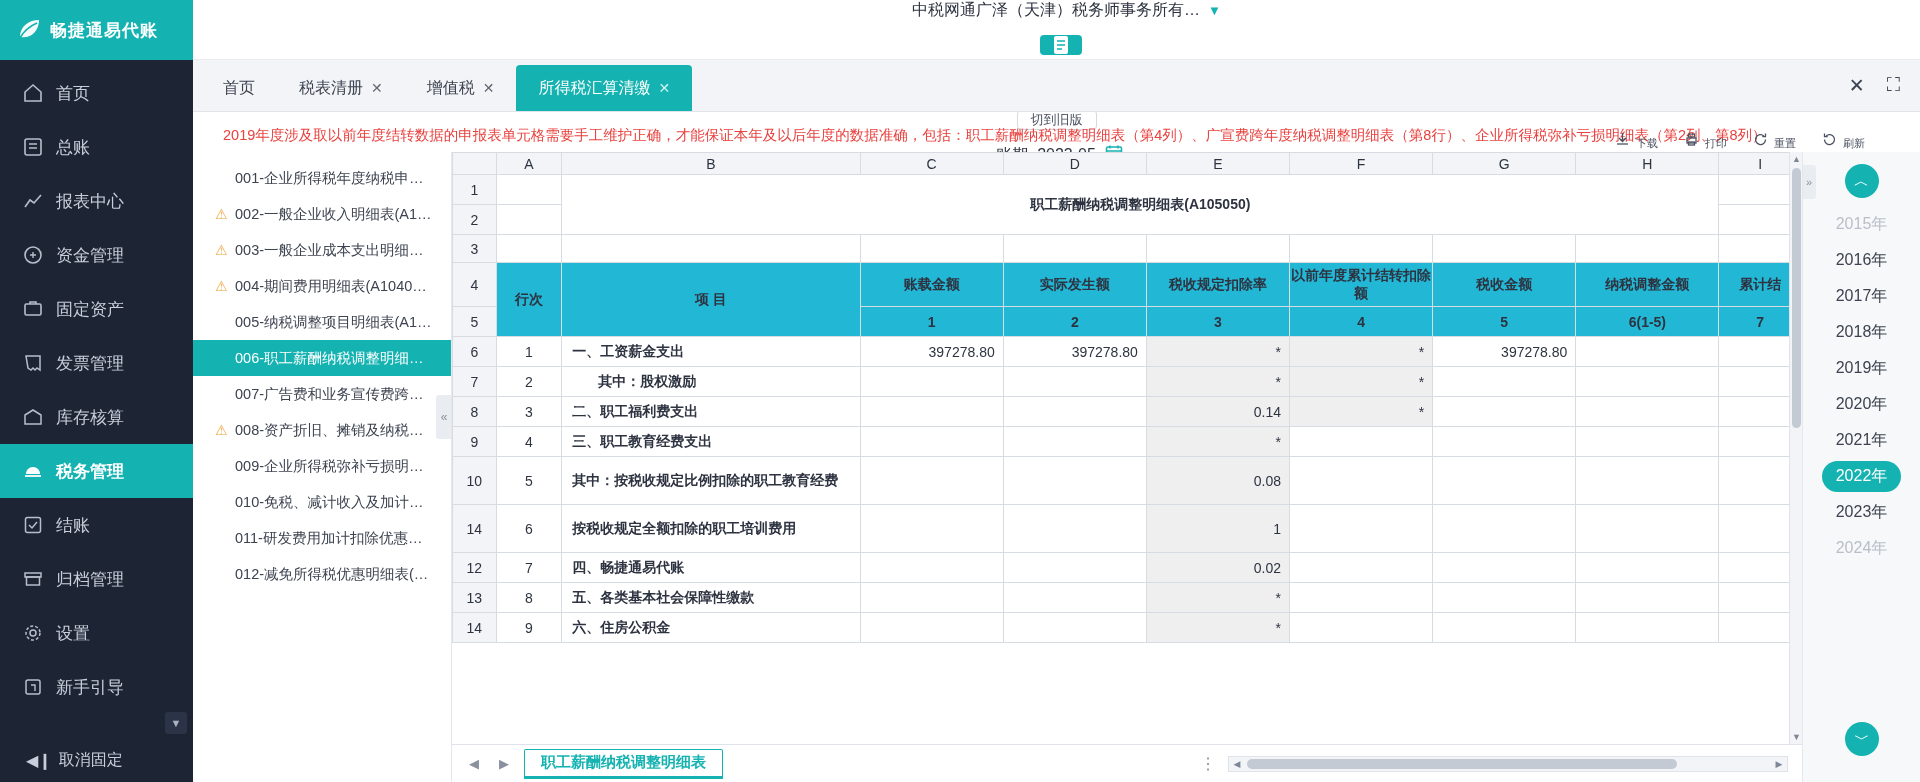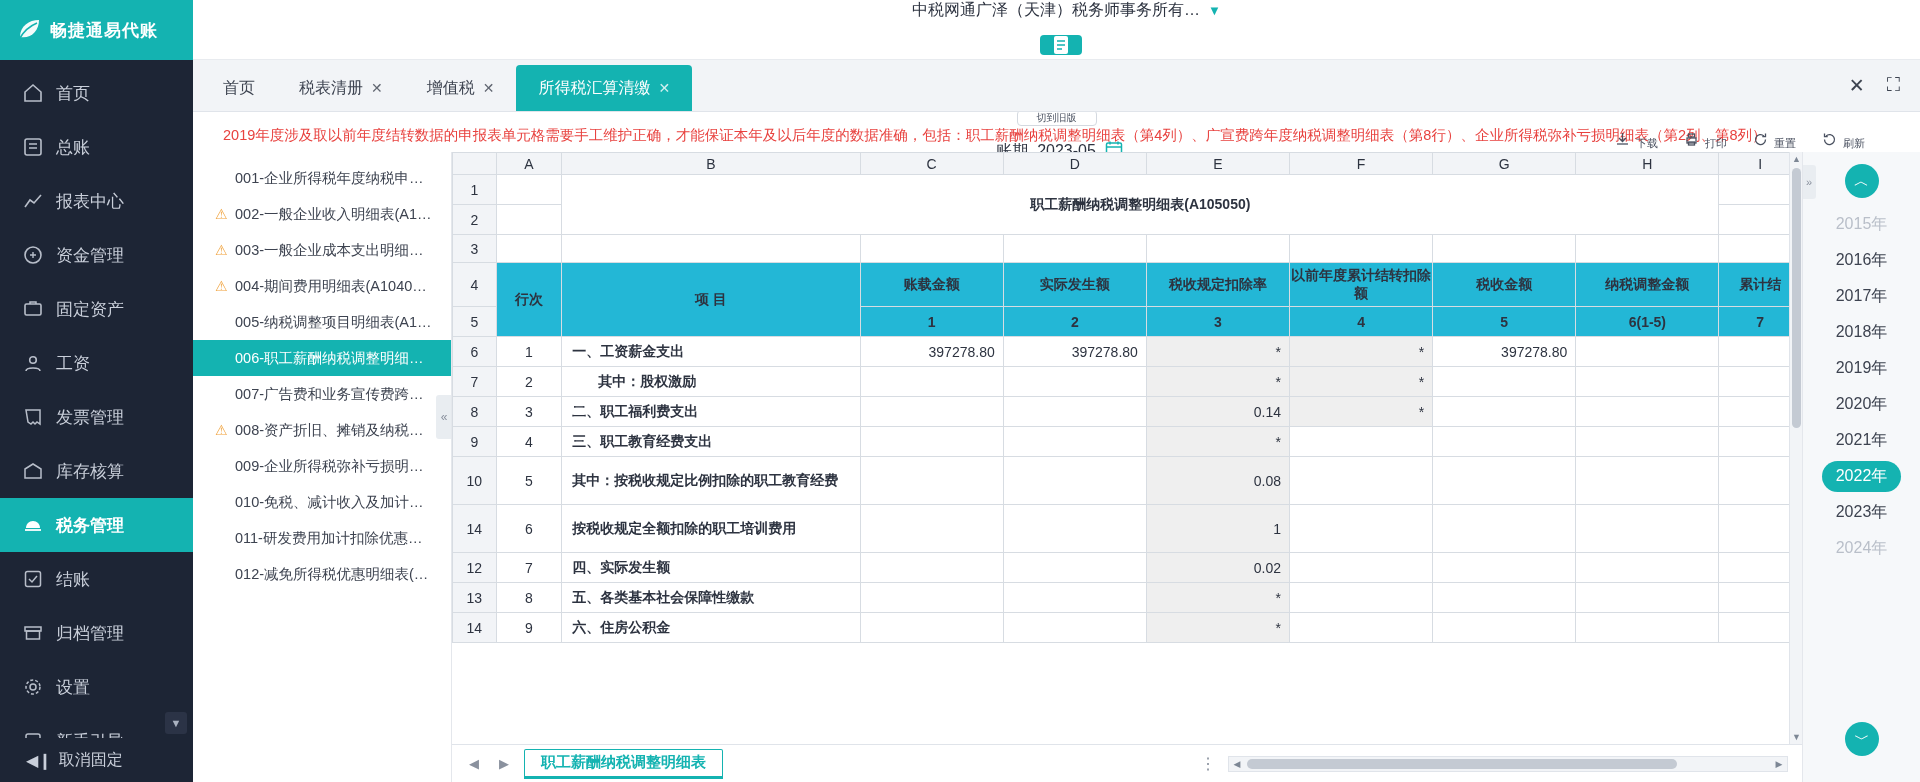--- a/index.html
+++ b/index.html
@@ -59,21 +59,21 @@
     margin-left: 8px;
   }
   .btn-primary {
     background: #14b3b1; color: #fff; border-radius: 4px; height: 36px;
     min-width: 102px; display: flex; align-items: center; justify-content: center;
     font-size: 20px; cursor: pointer;
   }
   .btn-ghost {
     background: #fff; color: #4a5160; border: 1px solid #d4d9e0; border-radius: 4px;
     height: 36px; min-width: 80px; display: flex; align-items: center;
-    justify-content: center; font-size: 10px; cursor: pointer;
+    justify-content: center; font-size: 13px; cursor: pointer;
   }
   .period { display: flex; align-items: center; gap: 9px; font-size: 16px; color: #2d3340; margin-left: 6px;}
   .period .label { color: #2d3340; }
   .period .val { color: #2d3340; }
   .period .cal { color: #14b3b1; }
   .spacer { flex: 1; }
   .top-right { display: flex; align-items: center; gap: 22px; font-size: 16px; color: #2d3340;}
   .top-right .item { display: flex; align-items: flex-end; gap: 7px; }
   .avatar {
     width: 28px; height: 28px; border-radius: 50%; background: #d9dde4;
@@ -253,27 +253,20 @@
               <path d="M8 11h6M11 8v6" stroke="#c9cfda" stroke-width="1.4"></path>
             </svg></span>
         <span>资金管理</span>
       </div>
       <div class="nav-item">
         <span class="ic"><svg width="22" height="22" viewBox="0 0 22 22">
               <rect x="3" y="6" width="16" height="11" rx="1.5" fill="none" stroke="#c9cfda" stroke-width="1.6"></rect>
               <path d="M8 6V4h6v2" fill="none" stroke="#c9cfda" stroke-width="1.5"></path>
             </svg></span>
         <span>固定资产</span>
-      </div>
-      <div class="nav-item">
-        <span class="ic"><svg width="22" height="22" viewBox="0 0 22 22">
-              <circle cx="11" cy="8" r="3.3" fill="none" stroke="#c9cfda" stroke-width="1.6"></circle>
-              <path d="M4 19c0-4 14-4 14 0" fill="none" stroke="#c9cfda" stroke-width="1.6"></path>
-            </svg></span>
-        <span>工资</span>
       </div>
       <div class="nav-item">
         <span class="ic"><svg width="22" height="22" viewBox="0 0 22 22">
               <path d="M4 4h14v14l-3-2-2 2-2-2-2 2-3-2z" fill="none" stroke="#c9cfda" stroke-width="1.5"></path>
             </svg></span>
         <span>发票管理</span>
       </div>
       <div class="nav-item">
         <span class="ic"><svg width="22" height="22" viewBox="0 0 22 22">
               <path d="M3 9l8-5 8 5v9H3z" fill="none" stroke="#c9cfda" stroke-width="1.5"></path>
@@ -636,21 +629,21 @@
               <td class="cell num"></td>
               <td class="cell num gray">1</td>
               <td class="cell num"></td>
               <td class="cell num"></td>
               <td class="cell num"></td>
               <td class="cell num"></td>
             </tr>
             <tr style="height:30px">
               <td class="rowhdr">12</td>
               <td class="cell ctr">7</td>
-              <td class="cell lbl">四、实际发生额</td>
+              <td class="cell lbl">四、畅捷通易代账</td>
               <td class="cell num"></td>
               <td class="cell num"></td>
               <td class="cell num gray">0.02</td>
               <td class="cell num"></td>
               <td class="cell num"></td>
               <td class="cell num"></td>
               <td class="cell num"></td>
             </tr>
             <tr style="height:30px">
               <td class="rowhdr">13</td>

